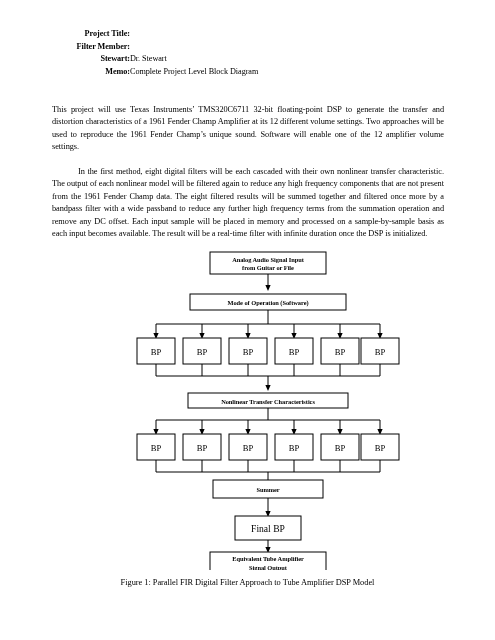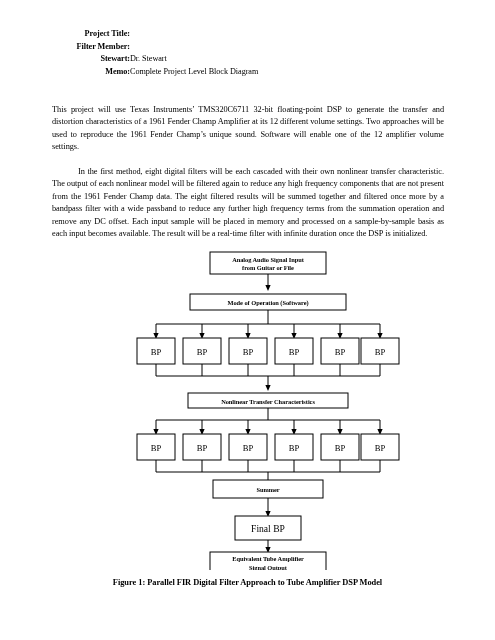--- a/index.html
+++ b/index.html
@@ -115,21 +115,21 @@
   }
 
   
   .caption {
     position: absolute;
     left: 0;
     top: 578px;
     width: 495px;
     text-align: center;
     font-size: 8.4px;
-    font-weight: bold;
+    font-weight: normal;
     letter-spacing: -0.04px;
   }
 </style>
 </head>
 <body>
 
 <div class="page">
 
   <div class="memo-header">
     <div class="memo-row">

